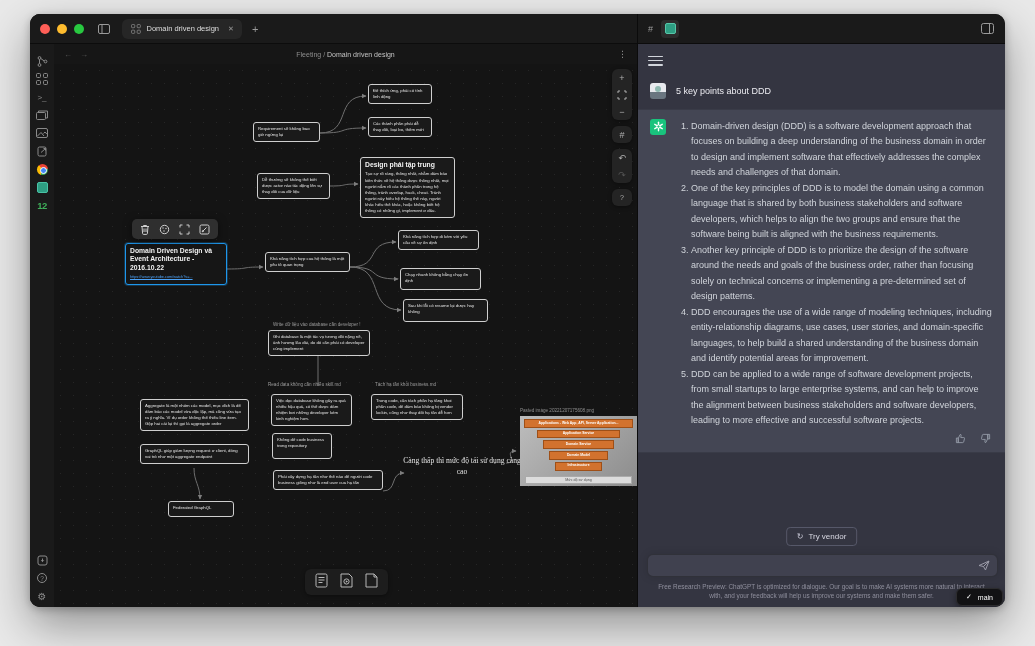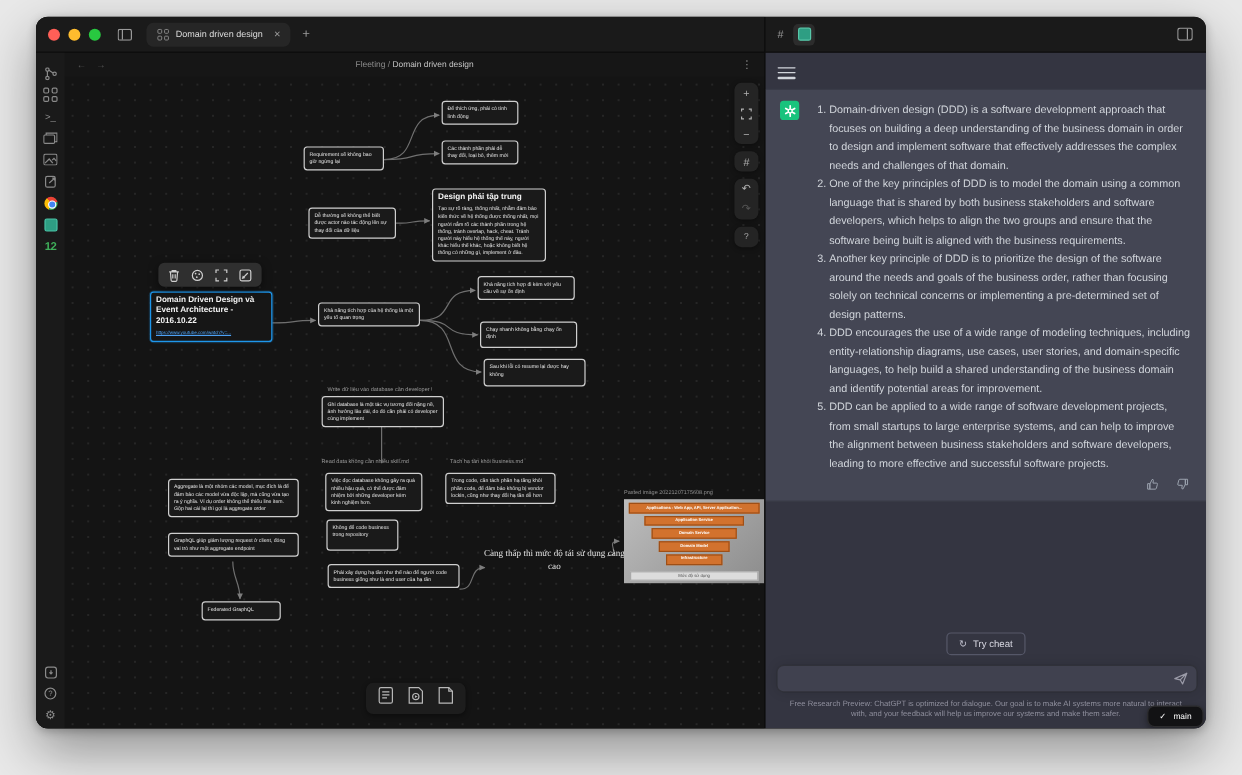--- a/index.html
+++ b/index.html
@@ -368,20 +368,24 @@
             <line x1="8.5" y1="1" x2="8.5" y2="10" stroke="#9a9a9a"></line>
           </svg>
       </span>
     </div>
 
     <div class="chat">
       <div class="chat-menu">
         <span class="hamburger"><span></span><span></span><span></span></span>
       </div>
 
+      <div class="msg user">
+        <span class="avatar user"></span>
+        <div class="msg-text">5 key points about DDD</div>
+      </div>
 
       <div class="msg assistant">
         <span class="avatar bot">
           <svg width="11" height="11" viewBox="0 0 11 11">
               <g fill="#fff">
                 <rect x="4.8" y="0.5" width="1.4" height="10" rx="0.7"></rect>
                 <rect x="4.8" y="0.5" width="1.4" height="10" rx="0.7" transform="rotate(60 5.5 5.5)"></rect>
                 <rect x="4.8" y="0.5" width="1.4" height="10" rx="0.7" transform="rotate(120 5.5 5.5)"></rect>
               </g>
               <circle cx="5.5" cy="5.5" r="1.6" fill="#19c37d"></circle>
@@ -406,21 +410,21 @@
                 <svg width="11" height="11" viewBox="0 0 12 12" style="transform:rotate(180deg)">
                   <path d="M1.5 5.5 h2 v5 h-2 z M3.5 6 L5.5 1.8 q1.2-.6 1.2 .8 l-.4 2.4 h3.2 q1.1 0 .85 1.1 l-.9 3.6 q-.25 .8-1.1 .8 H3.5 Z" fill="none" stroke="#9ca3af" stroke-width="0.9"></path>
                 </svg>
               </span>
           </div>
         </div>
       </div>
 
       <button class="try-again">
         <span class="ricon">↻</span>
-        <span>Try cheat</span>
+        <span>Try vendor</span>
       </button>
 
       <div class="chat-input">
         <input type="text" value="" style="">
         <span class="send">
           <svg width="12" height="11" viewBox="0 0 12 11">
               <path d="M1 5.5 L11 1 L7.5 10 L5.5 6.5 Z M5.5 6.5 L11 1" fill="none" stroke="#9b9ba8" stroke-width="1" stroke-linejoin="round"></path>
             </svg>
         </span>
       </div>

